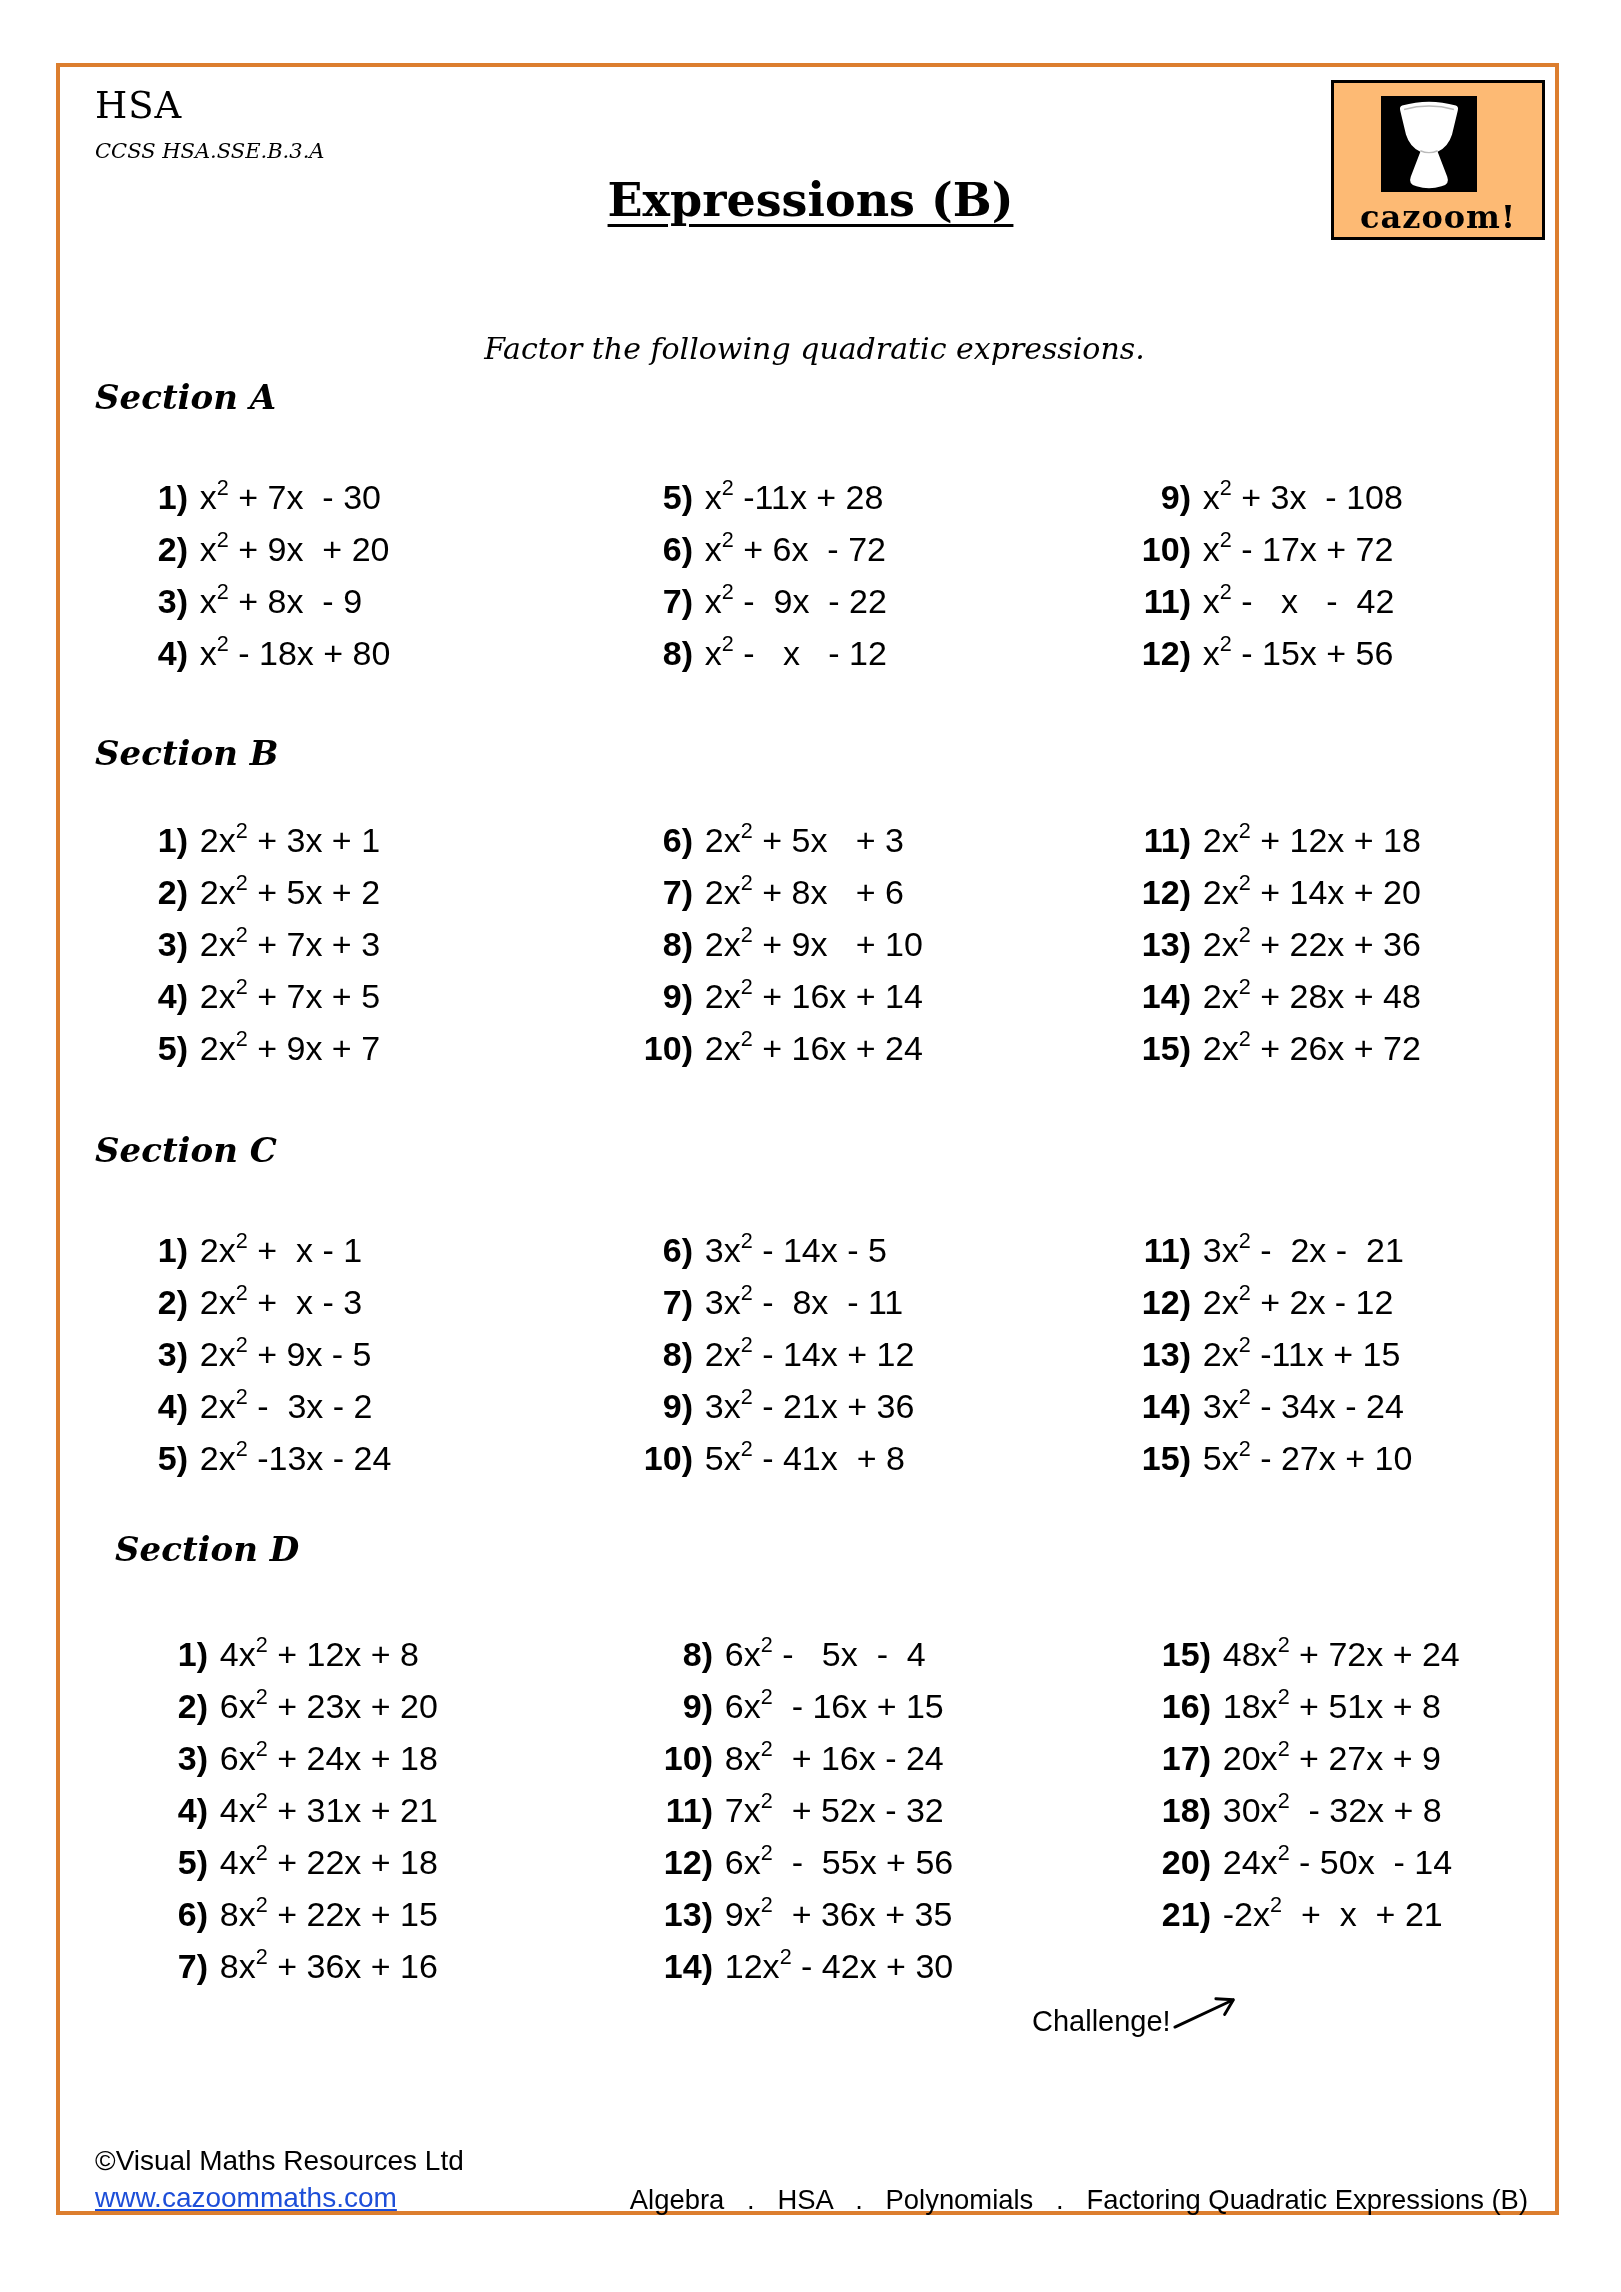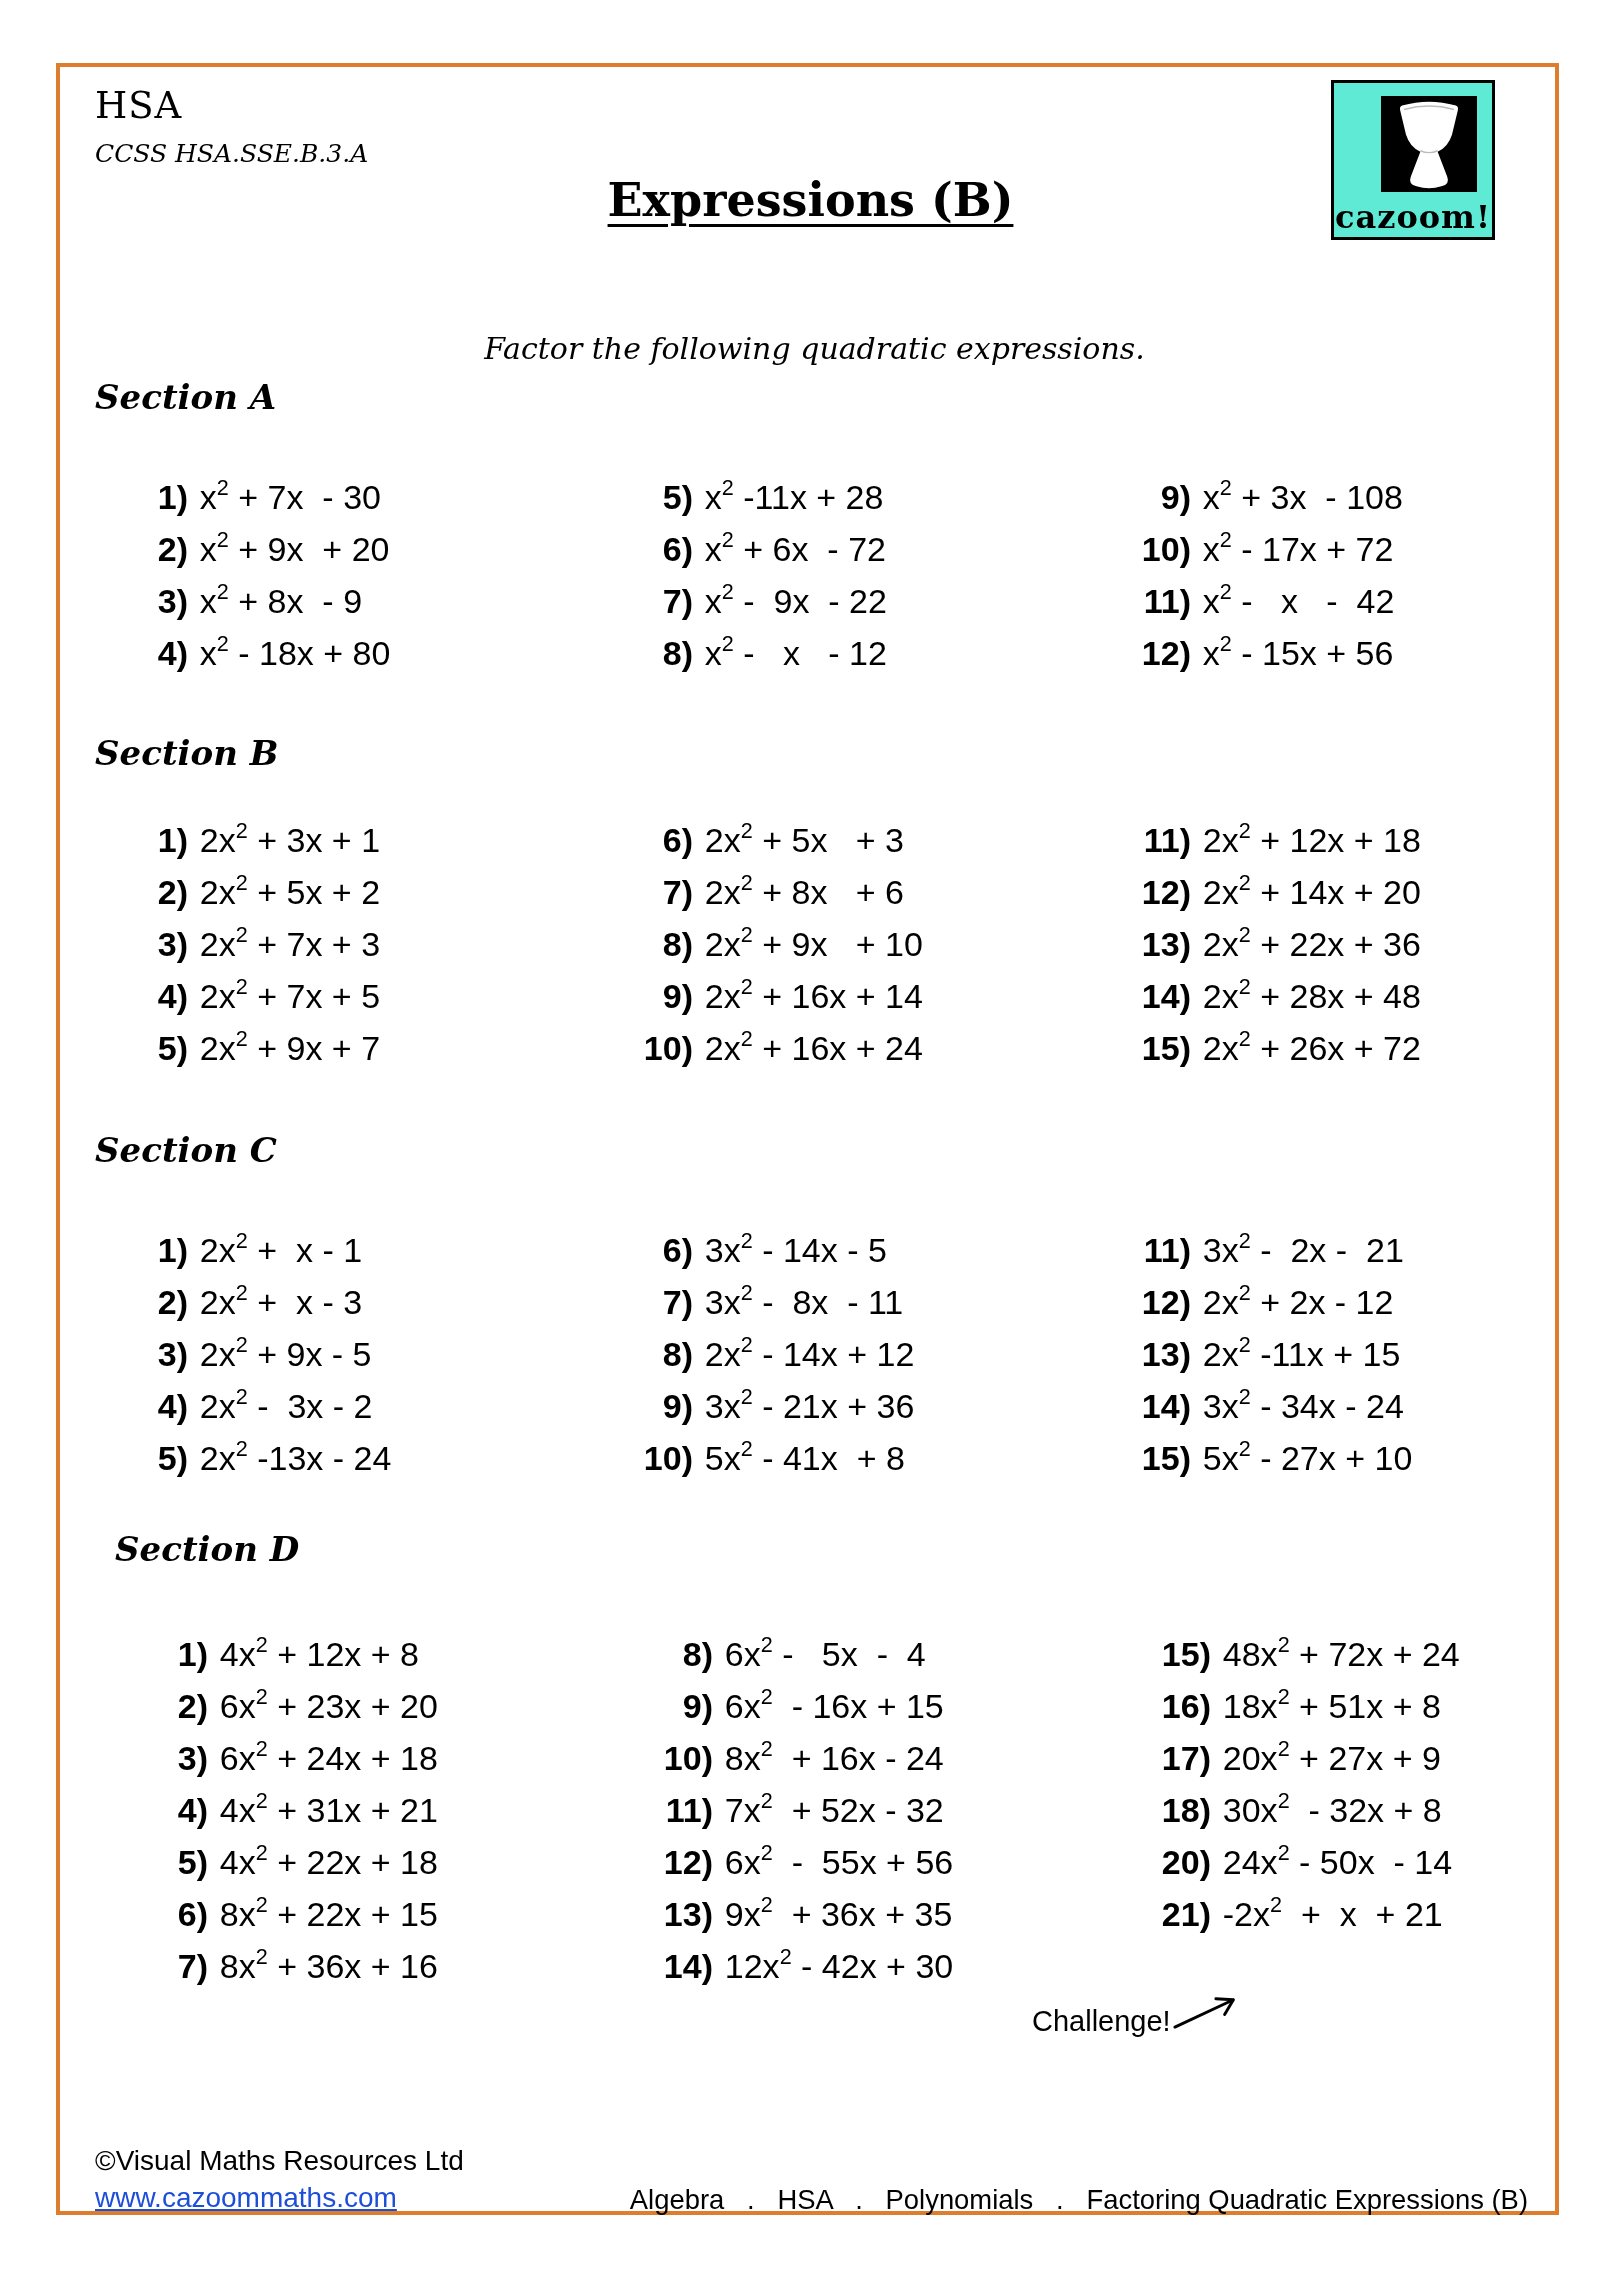--- a/index.html
+++ b/index.html
@@ -12,31 +12,31 @@
     position:absolute; left:56px; top:63px; width:1503px; height:2152px;
     border:4.9px solid #DC7E2E; box-sizing:border-box;
   }
   
   .hsa {
     position:absolute; left:95px; top:84px;
     font-family:"DejaVu Serif", serif; font-size:37px; letter-spacing:1px;
   }
   .ccss {
     position:absolute; left:95px; top:139px;
-    font-family:"DejaVu Serif", serif; font-style:italic; font-size:25px;
+    font-family:"DejaVu Serif", serif; font-style:italic; font-size:21px;
   }
   .title {
     position:absolute; left:0; top:90px; width:100%; text-align:center;
     font-family:"DejaVu Serif", serif; font-weight:bold; font-size:46px; line-height:1.6;
   }
   .tline { text-decoration:underline; text-decoration-thickness:2.9px; text-underline-offset:7.8px; }
   
   .logo {
-    position:absolute; left:1331px; top:80px; width:164px; height:160px;
-    border:3.9px solid #000; box-sizing:border-box; background:#5eead4;
+    position:absolute; left:1331px; top:80px; width:214px; height:160px;
+    border:3.9px solid #000; box-sizing:border-box; background:#fdba74;
   }
   .logo-square { position:absolute; left:47px; top:12.7px; width:96px; height:96px; background:#000; }
   .logo-square svg { position:absolute; left:0; top:0; }
   .logo-text {
     position:absolute; bottom:1px; left:0; width:100%; text-align:center;
     font-family:"DejaVu Serif", serif; font-weight:bold; font-size:32px; letter-spacing:1px;
   }
   .instruction {
     position:absolute; left:4px; top:331px; width:100%; text-align:center;
     font-family:"DejaVu Serif", serif; font-style:italic; font-size:30px;

